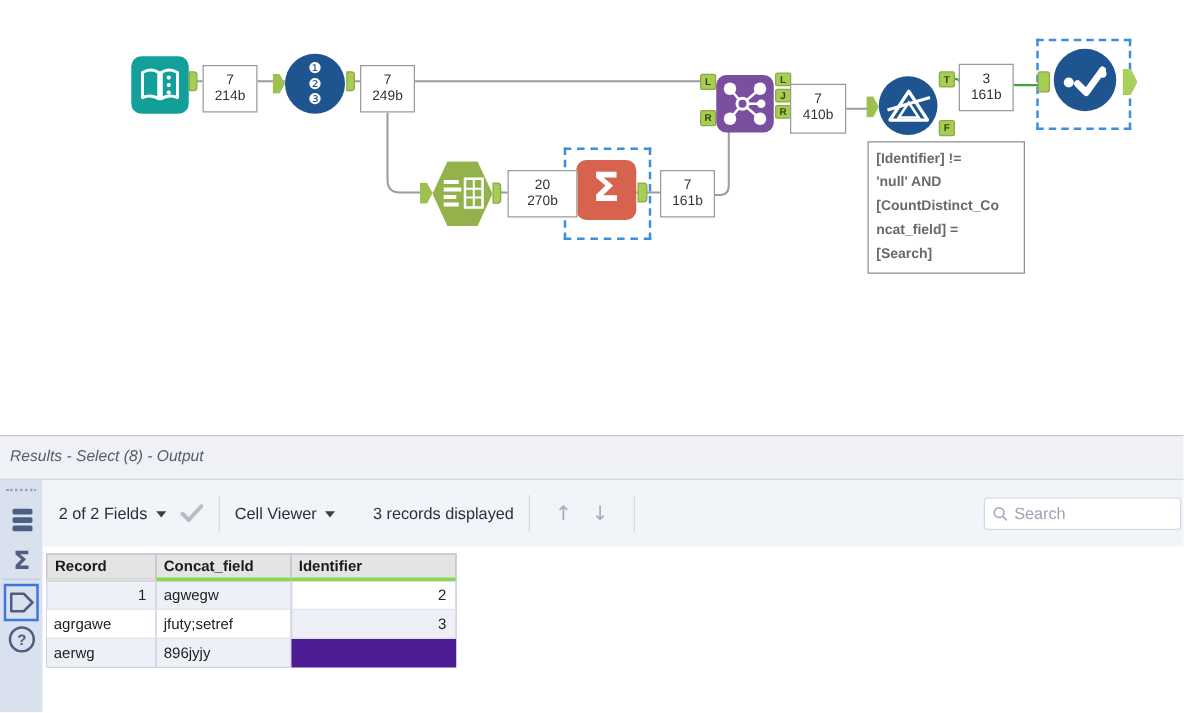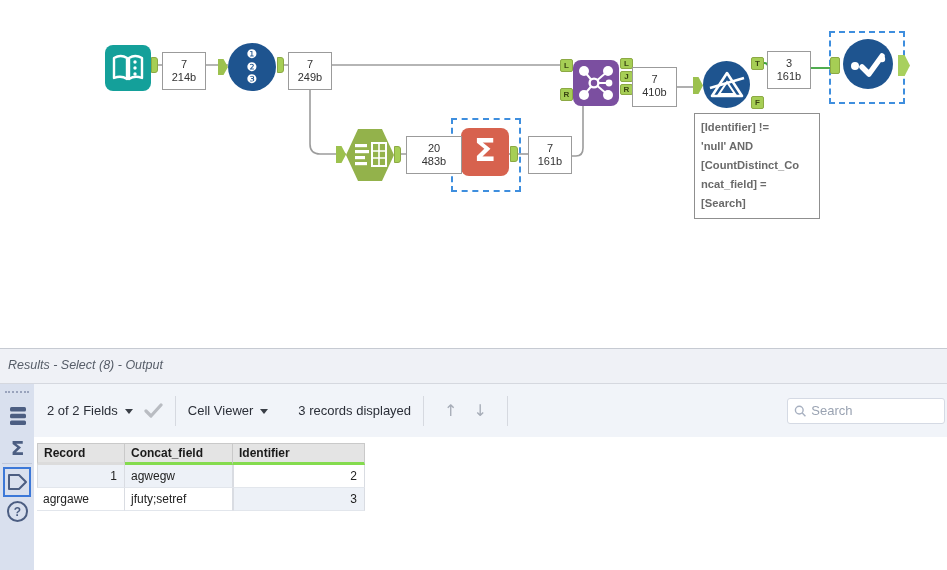--- a/index.html
+++ b/index.html
@@ -135,21 +135,21 @@
         <rect x="26" y="14" width="14" height="23" fill="none" stroke="#fff" stroke-width="2"></rect>
         <line x1="33" y1="14" x2="33" y2="37" stroke="#fff" stroke-width="1.6"></line>
         <line x1="26" y1="22" x2="40" y2="22" stroke="#fff" stroke-width="1.6"></line>
         <line x1="26" y1="29" x2="40" y2="29" stroke="#fff" stroke-width="1.6"></line>
       </svg>
     </div>
     <div class="abs tab-out" style="left:394px;top:146px;width:7px;height:17px;"></div>
 
     <div class="abs ann-box" style="left:406px;top:136px;width:56px;height:38px;">
       <div>20</div>
-      <div>483b</div>
+      <div>270b</div>
     </div>
 
     <div class="abs selection-box" style="left:451px;top:118px;width:70px;height:74px;"></div>
     <div class="abs tab-out" style="left:452px;top:146px;width:8px;height:16px;border-radius:3px 0 0 3px;"></div>
     <div class="abs tool-square" style="left:461px;top:128px;width:48px;height:48px;background:#D7624E;">
       <div class="sigma-glyph">Σ</div>
     </div>
     <div class="abs tab-out" style="left:510px;top:146px;width:8px;height:16px;"></div>
 
     <div class="abs ann-box" style="left:528px;top:136px;width:44px;height:38px;">
@@ -292,15 +292,17 @@
       <div class="th quality">Identifier</div>
 
       <div class="td rec first row-odd">1</div>
       <div class="td row-odd">agwegw</div>
 
       <div class="td rec first row-even">2</div>
       <div class="td row-even">agrgawe</div>
       <div class="td row-even">jfuty;setref</div>
 
       <div class="td rec first row-odd">3</div>
+      <div class="td row-odd">aerwg</div>
+      <div class="td row-odd">896jyjy</div>
     </div>
   </div>
 </div>
 
 </body></html>

